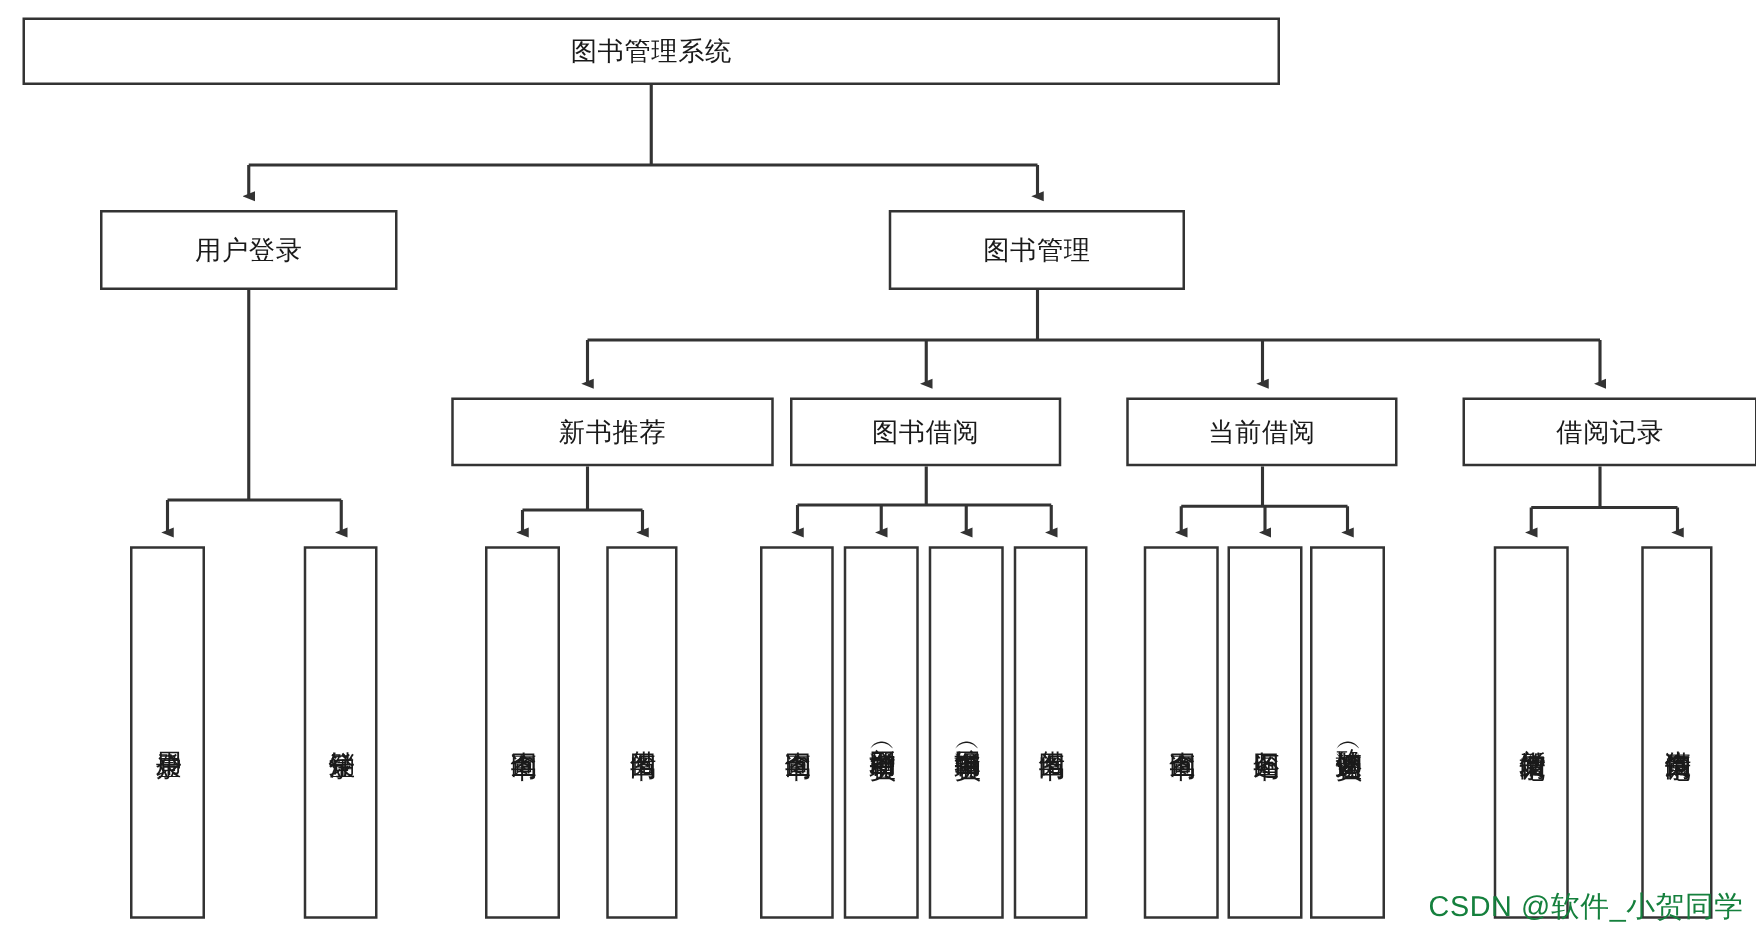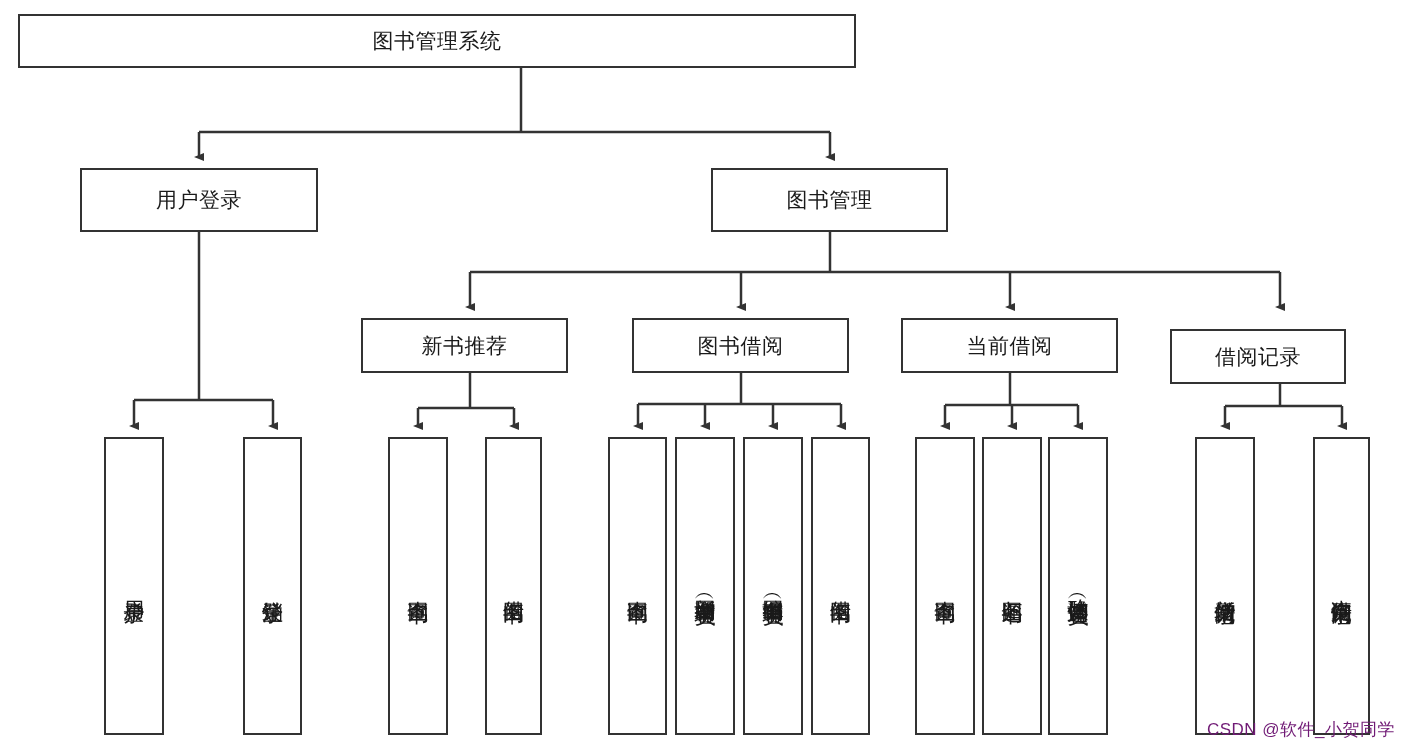--- a/index.html
+++ b/index.html
@@ -49,22 +49,22 @@
     line-height: 1.05;
     white-space: nowrap;
   }
   .node .htext {
     white-space: nowrap;
   }
   #watermark {
     position: absolute;
     right: 10px;
     bottom: 6px;
-    font-size: 17px;
-    color: #701a75;
+    font-size: 23px;
+    color: #15803d;
     letter-spacing: 0.5px;
     white-space: nowrap;
     margin-top: 24px;
   }
 </style>
 </head>
 <body>
 
 <div id="canvas">
   <svg id="edges" viewBox="0 0 1405 747">
@@ -104,39 +104,39 @@
         <path d="M1012,405 L1012,426" marker-end="url(#arrow)"></path>
         <path d="M1078,405 L1078,426" marker-end="url(#arrow)"></path>
         <path d="M1280,373 L1280,406"></path>
         <path d="M1225,406 L1342,406"></path>
         <path d="M1225,406 L1225,426" marker-end="url(#arrow)"></path>
         <path d="M1342,406 L1342,426" marker-end="url(#arrow)"></path>
       </g>
   </svg>
 
   <div id="node-layer">
-      <div class="node h" style="left: 18px; top: 14px; width: 838px; height: 54px;">
+      <div class="node h" style="left: 18px; top: 14px; width: 1006px; height: 54px;">
         <span class="htext">图书管理系统</span>
       </div>
       <div class="node h" style="left: 80px; top: 168px; width: 238px; height: 64px;">
         <span class="htext">用户登录</span>
       </div>
       <div class="node h" style="left: 711px; top: 168px; width: 237px; height: 64px;">
         <span class="htext">图书管理</span>
       </div>
-      <div class="node h" style="left: 361px; top: 318px; width: 207px; height: 55px;">
+      <div class="node h" style="left: 361px; top: 318px; width: 258px; height: 55px;">
         <span class="htext">新书推荐</span>
       </div>
       <div class="node h" style="left: 632px; top: 318px; width: 217px; height: 55px; font-family: Liberation Serif, serif;">
         <span class="htext">图书借阅</span>
       </div>
       <div class="node h" style="left: 901px; top: 318px; width: 217px; height: 55px; justify-content: center;">
         <span class="htext">当前借阅</span>
       </div>
-      <div class="node h" style="left: 1170px; top: 318px; width: 176px; height: 55px; margin-top: 11px;">
+      <div class="node h" style="left: 1170px; top: 318px; width: 236px; height: 55px;">
         <span class="htext">借阅记录</span>
       </div>
       <div class="node v" style="left: 104px; top: 437px; width: 60px; height: 298px;">
         <span class="vtext">用户登录</span>
       </div>
       <div class="node v" style="left: 243px; top: 437px; width: 59px; height: 298px;">
         <span class="vtext">注销登录</span>
       </div>
       <div class="node v" style="left: 388px; top: 437px; width: 60px; height: 298px;">
         <span class="vtext">查询图书</span>

